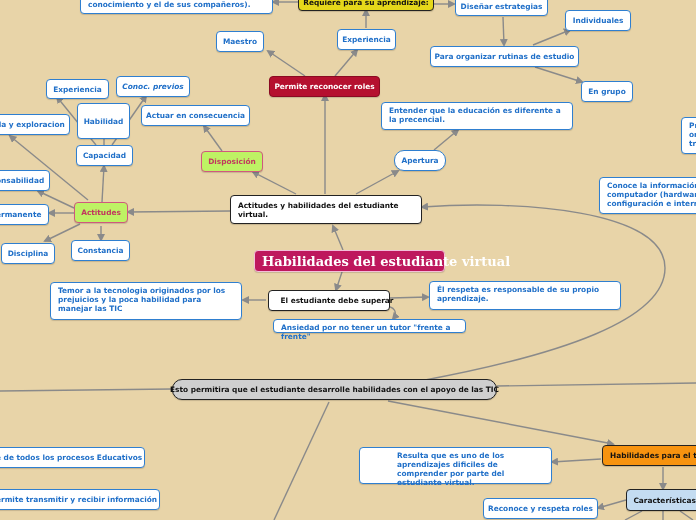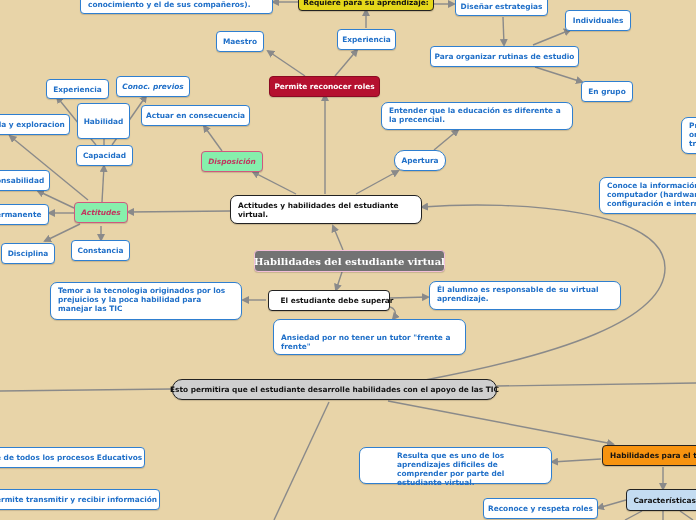--- a/index.html
+++ b/index.html
@@ -11,32 +11,31 @@
   #edges { position:absolute; left:0; top:0; width:696px; height:520px; }
   .node {
     position:absolute; box-sizing:border-box;
     background:#fff; border:1.5px solid #2f7fd0; border-radius:4px;
     color:#1f6fc8; font-weight:bold; font-size:7.4px; line-height:9px;
     padding:3px 7px; white-space:nowrap;
     box-shadow:0 1px 1px rgba(0,0,0,0.15);
     display:flex; align-items:center;
   }
   .node.center { justify-content:center; }
-  .node.wrap { white-space:normal; align-items:flex-start;border-radius:7px; }
+  .node.wrap { white-space:normal; align-items:flex-start; }
   .node.dark { border-color:#222; color:#111;align-items:center; }
-  .node.pink { background:#86efac; border-color:#d0577e; color:#c2365f;font-style:italic; }
+  .node.pink { background:#bef264; border-color:#d0577e; color:#c2365f; }
   .node.red { background:#b5102f; border-color:#8a0a22; color:#fff; }
   .node.yellow { background:#e5d81a; border-color:#222; color:#111; }
   .node.grey { background:#cfcfcf; border-color:#222; color:#111; }
   .node.orange { background:#f7930f; border-color:#222; color:#111; }
   .node.lightblue { background:#c4dcf1; border-color:#222; color:#111; }
   .node.root {
-    background:#737373; border:1.5px solid #f3bfd9; color:#fff;
-    font-family:"DejaVu Serif","Liberation Serif",serif; font-size:10px; font-weight:bold;
-    justify-content:center;
+    background:#be185d; border:1.5px solid #f3bfd9; color:#fff;
+    font-family:"DejaVu Serif","Liberation Serif",serif; font-size:13px; font-weight:bold;
   }
 </style>
 </head>
 <body>
 
 <svg id="edges" viewBox="0 0 696 520">
   <defs>
     <marker id="ah" markerWidth="8" markerHeight="8" refX="6" refY="4" orient="auto" markerUnits="userSpaceOnUse">
       <path d="M0,0 L8,4 L0,8 z" fill="#8a8a8a"></path>
     </marker>
@@ -194,23 +193,23 @@
 <div class="node root" style="left:254px;top:250px;width:191px;height:22px;">
     <span>Habilidades del estudiante virtual</span>
   </div>
 <div class="node wrap" style="left:50px;top:282px;width:192px;height:38px;">
     <span style="white-space:normal;">Temor a la tecnologia originados por los prejuicios y la poca habilidad para manejar las TIC</span>
   </div>
 <div class="node dark center" style="left:268px;top:290px;width:122px;height:21px;padding-left:23px;">
     <span>El estudiante debe superar</span>
   </div>
 <div class="node wrap" style="left:429px;top:281px;width:192px;height:29px;">
-    <span style="white-space:normal;">Él alumno es responsable de su virtual aprendizaje.</span>
-  </div>
-<div class="node wrap" style="left:273px;top:319px;width:193px;height:36px;align-items:flex-end;">
+    <span style="white-space:normal;">Él respeta es responsable de su propio aprendizaje.</span>
+  </div>
+<div class="node wrap" style="left:273px;top:319px;width:193px;height:14px;">
     <span style="white-space:normal;">Ansiedad por no tener un tutor "frente a frente"</span>
   </div>
 <div class="node grey center" style="left:172px;top:379px;width:325px;height:21px;border-radius:10px;">
     <span>Esto permitira que el estudiante desarrolle habilidades con el apoyo de las TIC</span>
   </div>
 
 <div class="node" style="left:-12px;top:447px;width:157px;height:21px;">
     <span>e de todos los procesos Educativos</span>
   </div>
 <div class="node" style="left:-12px;top:489px;width:172px;height:21px;">

